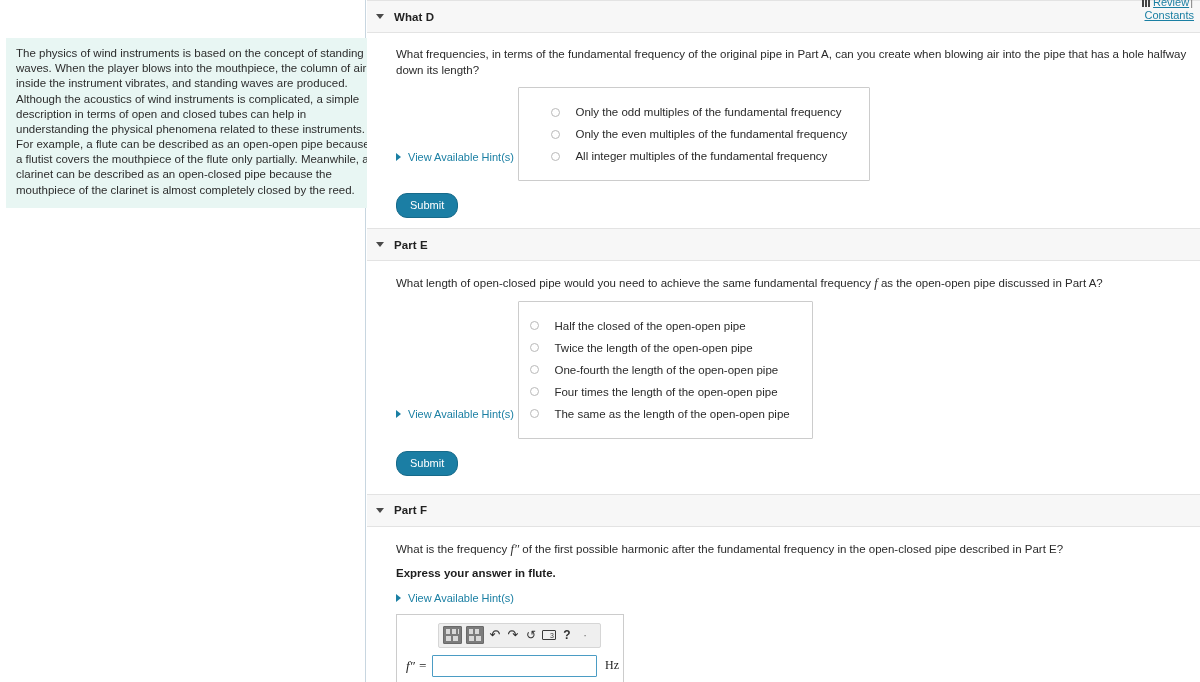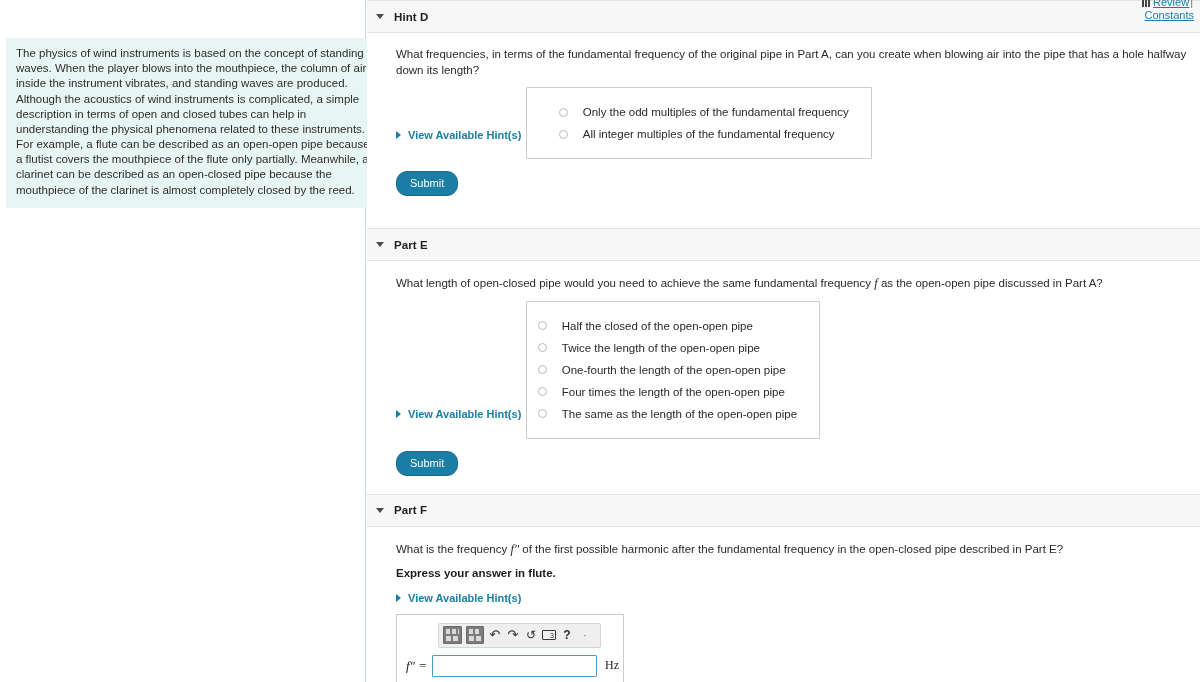--- a/index.html
+++ b/index.html
@@ -87,21 +87,21 @@
     margin: 0 0 9px 0;
   }
   .question .var { font-family: "Liberation Serif", serif; font-style: italic; font-size: 12.5px; }
   .bold-note {
     font-size: 11.5px; font-weight: bold; color: #1d1d1d;
     margin: 0 0 9px 0;
   }
 
   .hint-link {
     display: inline-flex; align-items: center;
-    font-size: 11px; font-weight: bold;
+    font-size: 11px; font-weight: normal;
     color: #1a7fa3; cursor: pointer;
     margin-bottom: 10px;
   }
   .tri-right {
     width: 0; height: 0;
     border-top: 4px solid transparent;
     border-bottom: 4px solid transparent;
     border-left: 5px solid #1a7fa3;
     margin-right: 7px;
   }
@@ -235,48 +235,52 @@
   <div class="right-col">
 
     <div class="topbar">
       <span class="grid-icon"></span><a>Review</a><span class="sep">|</span><br>
       <a>Constants</a>
     </div>
 
     <div style="margin-top:0;">
       <div class="part-header">
         <span class="tri-down"></span>
-        <span class="part-title">Hint D</span>
+        <span class="part-title">What D</span>
       </div>
       <div class="part-body">
         <p class="question">What frequencies, in terms of the fundamental frequency of the original pipe in Part A, can you create when blowing air into the pipe that has a hole halfway down its length?</p>
 
         <div class="hint-link">
           <span class="tri-right"></span>
           <span>View Available Hint(s)</span>
         </div>
 
         <div class="choice-box" style="min-width:270px;padding-left:32px;">
           <div class="choice-row">
             <span class="radio"></span>
             <span class="choice-label">Only the odd multiples of the fundamental frequency</span>
           </div>
           <div class="choice-row">
             <span class="radio"></span>
+            <span class="choice-label">Only the even multiples of the fundamental frequency</span>
+          </div>
+          <div class="choice-row">
+            <span class="radio"></span>
             <span class="choice-label">All integer multiples of the fundamental frequency</span>
           </div>
         </div>
 
         <div>
           <span class="submit-btn">Submit</span>
         </div>
       </div>
     </div>
 
-    <div style="margin-top:32px;">
+    <div style="margin-top:10px;">
       <div class="part-header">
         <span class="tri-down"></span>
         <span class="part-title">Part E</span>
       </div>
       <div class="part-body">
         <p class="question"><span>What length of open-closed pipe would you need to achieve the same fundamental frequency </span><span class="var">f</span><span> as the open-open pipe discussed in Part A?</span></p>
 
         <div class="hint-link">
           <span class="tri-right"></span>
           <span>View Available Hint(s)</span>

